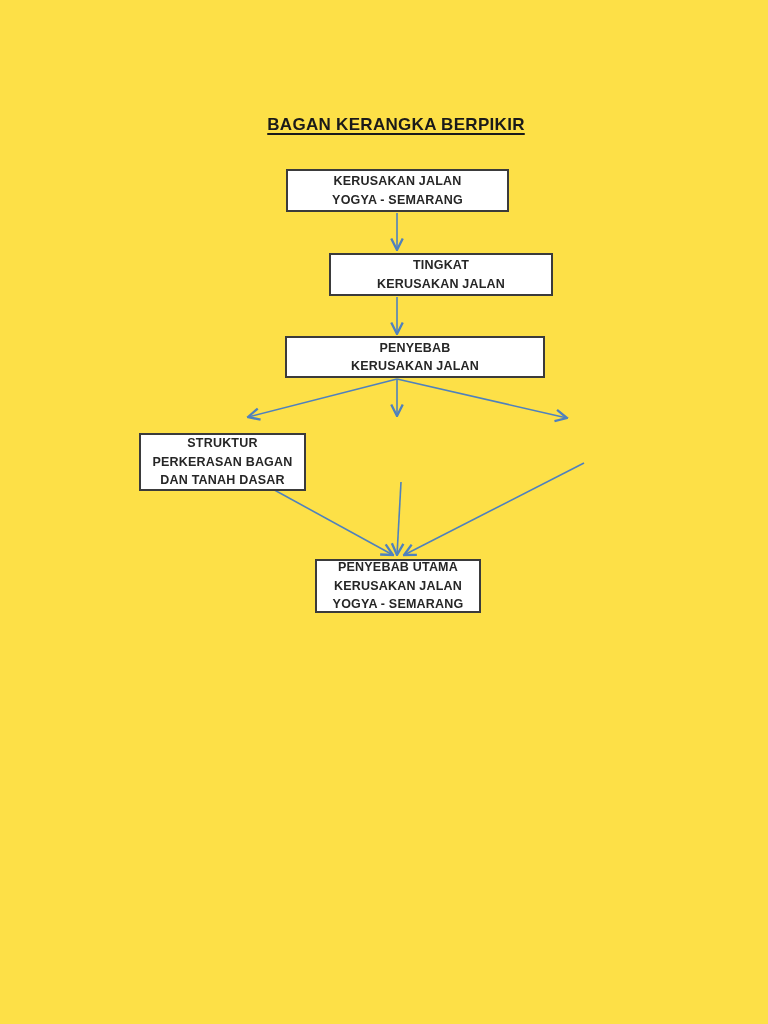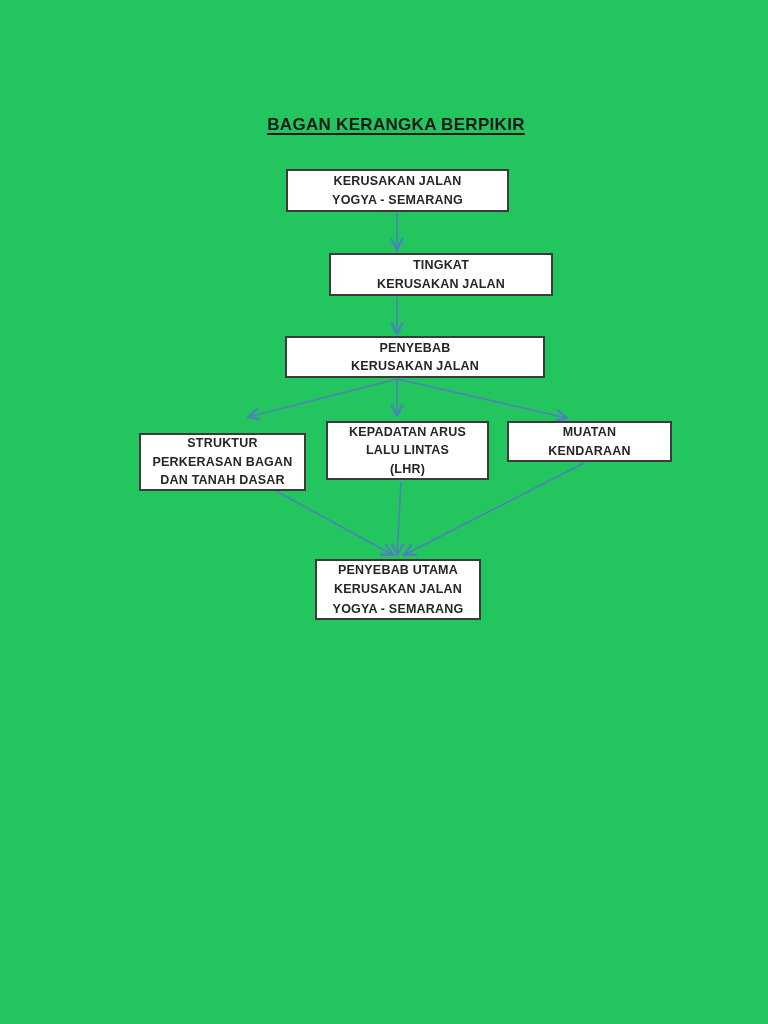--- a/index.html
+++ b/index.html
@@ -1,20 +1,20 @@
 <!DOCTYPE html>
 <html><head>
 <meta charset="utf-8">
 <style>
   html, body { margin: 0; padding: 0; background: #ffffff; }
   #page {
     position: relative;
     width: 768px;
     height: 1024px;
-    background: #22c55e;
+    background: #fde047;
     font-family: "Liberation Sans", sans-serif;
     overflow: hidden;
   }
   .title {
     position: absolute;
     left: 236px;
     top: 115px;
     width: 320px;
     text-align: center;
     font-size: 17px;
@@ -42,21 +42,21 @@
     line-height: 18.5px;
     letter-spacing: 0.2px;
     white-space: nowrap;
   }
   .n0 { left: 286px; top: 169px; width: 223px; height: 43px; }
   .n1 { left: 285px; top: 253px; width: 224px; height: 43px; margin-left: 44px; }
   .n2 { left: 285px; top: 336px; width: 260px; height: 42px; }
   .n3 { left: 139px; top: 433px; width: 167px; height: 58px; }
   .n4 { left: 326px; top: 421px; width: 163px; height: 59px; }
   .n5 { left: 507px; top: 421px; width: 165px; height: 41px; }
-  .n6 { left: 315px; top: 559px; width: 166px; height: 61px; border-width: 2.5px; justify-content: space-between; }
+  .n6 { left: 315px; top: 559px; width: 166px; height: 54px; border-width: 2.5px; }
   #edges {
     position: absolute;
     left: 0; top: 0;
     width: 768px;
     height: 1024px;
     pointer-events: none;
   }
   .edge { stroke-width: 1.6; fill: none; }
 </style>
 </head>
@@ -96,30 +96,21 @@
     <div>PENYEBAB</div>
     <div>KERUSAKAN JALAN</div>
   </div>
 
   <div class="node n3">
     <div>STRUKTUR</div>
     <div>PERKERASAN BAGAN</div>
     <div>DAN TANAH DASAR</div>
   </div>
 
-  <div class="node n4">
-    <div>KEPADATAN ARUS</div>
-    <div>LALU LINTAS</div>
-    <div>(LHR)</div>
-  </div>
 
-  <div class="node n5">
-    <div>MUATAN</div>
-    <div>KENDARAAN</div>
-  </div>
 
   <div class="node n6">
     <div>PENYEBAB UTAMA</div>
     <div>KERUSAKAN JALAN</div>
     <div>YOGYA - SEMARANG</div>
   </div>
 
 </div>
 
 </body></html>

